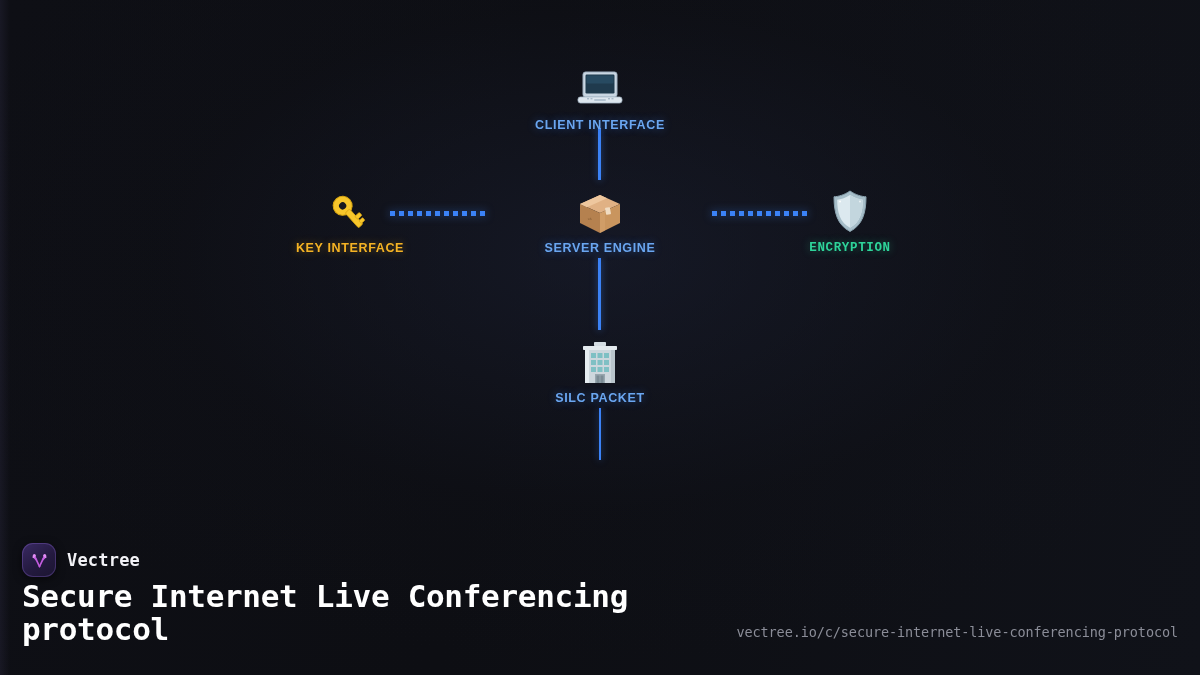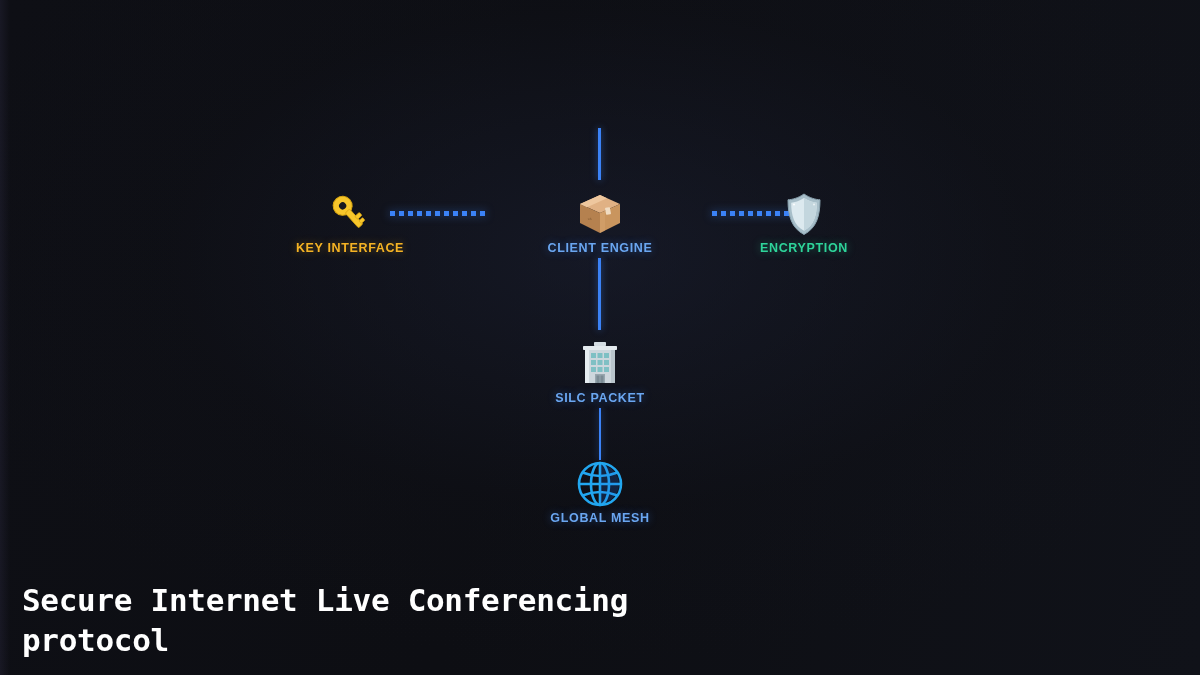--- a/index.html
+++ b/index.html
@@ -115,21 +115,21 @@
     letter-spacing: 0.2px;
   }
   .headline {
     position: absolute;
     left: 22px;
     top: 580px;
     width: 690px;
     font-family: "DejaVu Sans Mono", "Liberation Mono", monospace;
     font-size: 31px;
     font-weight: bold;
-    line-height: 40px;
+    line-height: 33px;
     color: #ffffff;
     letter-spacing: -0.3px;
   }
   .urlbar {
     position: absolute;
     right: 22px;
     top: 624px;
     font-family: "DejaVu Sans Mono", "Liberation Mono", monospace;
     font-size: 13.5px;
     color: #8b8d98;
@@ -143,20 +143,38 @@
 <div id="stage">
 
   <div class="diagram">
 
     <div class="vline" style="left:598px; top:128px; width:3px; height:52px;"></div>
     <div class="vline" style="left:598px; top:258px; width:3px; height:72px;"></div>
     <div class="vline" style="left:598.5px; top:408px; width:2px; height:52px;"></div>
     <div class="dashline" style="left:390px; top:211px; width:99px;"></div>
     <div class="dashline" style="left:712px; top:211px; width:96px;"></div>
 
+    <div class="node" style="left:600px; top:62px;">
+      <span class="glyph">
+        <svg width="52" height="50" viewBox="0 0 52 50">
+          <rect x="9" y="6" width="34" height="25" rx="2.5" fill="#c9d6e2" stroke="#9fb0c0" stroke-width="1"></rect>
+          <rect x="11.5" y="8.5" width="29" height="19" rx="1.2" fill="#1f3a4d"></rect>
+          <rect x="12.5" y="9.5" width="27" height="8" rx="1" fill="#2b5068" opacity="0.75"></rect>
+          <rect x="4" y="31" width="44" height="6" rx="2.4" fill="#dde6ee" stroke="#a9bac9" stroke-width="0.8"></rect>
+          <rect x="20" y="33" width="12" height="2" rx="1" fill="#b3c3d1"></rect>
+          <g fill="#a9bac9">
+            <rect x="13" y="32" width="2" height="1.4"></rect>
+              <rect x="16.5" y="32" width="2" height="1.4"></rect>
+            <rect x="34" y="32" width="2" height="1.4"></rect>
+              <rect x="37.5" y="32" width="2" height="1.4"></rect>
+          </g>
+        </svg>
+      </span>
+      <div class="nlabel">CLIENT INTERFACE</div>
+    </div>
 
     <div class="node accent-gold" style="left:350px; top:185px;">
       <span class="glyph">
         <svg width="50" height="48" viewBox="0 0 50 48">
           <g transform="rotate(-42 25 24)">
             <circle cx="25" cy="13" r="9.5" fill="#f7c62b" stroke="#d8a510" stroke-width="1"></circle>
             <circle cx="25" cy="13" r="3.6" fill="#171820"></circle>
             <rect x="22" y="20" width="6" height="20" rx="1.4" fill="#f7c62b" stroke="#d8a510" stroke-width="0.8"></rect>
             <rect x="27" y="29" width="6" height="4" rx="1" fill="#f7c62b" stroke="#d8a510" stroke-width="0.7"></rect>
             <rect x="27" y="35" width="5" height="3.6" rx="1" fill="#f7c62b" stroke="#d8a510" stroke-width="0.7"></rect>
@@ -171,24 +189,24 @@
         <svg width="52" height="50" viewBox="0 0 52 50">
           <path d="M26 6 L46 15 L26 24 L6 15 Z" fill="#e0b184"></path>
           <path d="M6 15 L26 24 L26 44 L6 34 Z" fill="#b5814f"></path>
           <path d="M46 15 L26 24 L26 44 L46 34 Z" fill="#c9955e"></path>
           <path d="M26 6 L33 9.2 L13 18.3 L6 15 Z" fill="#eec79e"></path>
           <path d="M26 24 L26 44 L31 41.5 L31 21.8 Z" fill="#d6a46e" opacity="0.6"></path>
           <rect x="31.5" y="18.5" width="5" height="7" rx="0.8" fill="#f0dcc2" transform="rotate(-10 34 22)"></rect>
           <text x="13.5" y="31" font-family="DejaVu Sans Mono, monospace" font-size="5" fill="#7c5630" opacity="0.8">ᵾᵵ</text>
         </svg>
       </span>
-      <div class="nlabel">CLIENT ENGINE</div>
-    </div>
-
-    <div class="node accent-green" style="left:804px; top:185px;">
+      <div class="nlabel">SERVER ENGINE</div>
+    </div>
+
+    <div class="node accent-green" style="left:850px; top:185px;font-family:Liberation Mono, monospace;">
       <span class="glyph">
         <svg width="46" height="48" viewBox="0 0 46 48">
           <path d="M23 4 C17 8.2 11 9.6 7 9.8 C7 26 10.5 38 23 44.5 C35.5 38 39 26 39 9.8 C35 9.6 29 8.2 23 4 Z" fill="#a7bec9" stroke="#8ba4b1" stroke-width="1"></path>
           <path d="M23 8 C18.2 11.3 13.4 12.5 10.2 12.7 C10.2 25.6 13 35.3 23 40.7 C33 35.3 35.8 25.6 35.8 12.7 C32.6 12.5 27.8 11.3 23 8 Z" fill="#dce9ef"></path>
           <path d="M23 8 C23 8 23 40.7 23 40.7 C33 35.3 35.8 25.6 35.8 12.7 C32.6 12.5 27.8 11.3 23 8 Z" fill="#c3d6de"></path>
           <circle cx="13" cy="14.5" r="1.1" fill="#ffffff" opacity="0.85"></circle>
           <circle cx="33" cy="14.5" r="1.1" fill="#ffffff" opacity="0.6"></circle>
         </svg>
       </span>
       <div class="nlabel">ENCRYPTION</div>
@@ -214,36 +232,40 @@
               <rect x="29" y="28" width="5" height="5"></rect>
           </g>
           <rect x="20" y="35" width="10" height="9" fill="#97a6ae"></rect>
           <rect x="21.5" y="36.5" width="3" height="7.5" fill="#7b8b94"></rect>
           <rect x="25.5" y="36.5" width="3" height="7.5" fill="#7b8b94"></rect>
         </svg>
       </span>
       <div class="nlabel">SILC PACKET</div>
     </div>
 
-    <div class="node" style="left:600px; top:455px;">
-      <span class="glyph">
-        <svg class="globe-ico" width="52" height="50" viewBox="0 0 52 50">
-          <g fill="none" stroke="#22a7f0" stroke-width="2.6">
-            <circle cx="26" cy="25" r="21"></circle>
-            <ellipse cx="26" cy="25" rx="9" ry="21"></ellipse>
-            <line x1="5" y1="25" x2="47" y2="25"></line>
-            <path d="M8.5 13.5 Q26 20.5 43.5 13.5"></path>
-            <path d="M8.5 36.5 Q26 29.5 43.5 36.5"></path>
-            <line x1="26" y1="4" x2="26" y2="46"></line>
-          </g>
-          <path d="M26 6 a19 19 0 0 1 0 38 Z" fill="#1f6fe0" opacity="0.22"></path>
-        </svg>
-      </span>
-      <div class="nlabel">GLOBAL MESH</div>
-    </div>
 
   </div>
 
+  <div class="brandrow">
+    <div class="logo-badge">
+      <svg width="21" height="21" viewBox="0 0 21 21">
+        <g stroke="#c45ce0" stroke-width="1.7" fill="none" stroke-linecap="round">
+          <path d="M10.5 16.5 L5.6 6.2"></path>
+          <path d="M10.5 16.5 L15.4 6.2"></path>
+          <path d="M7.3 9.7 L5.0 7.4"></path>
+          <path d="M13.7 9.7 L16.0 7.4"></path>
+        </g>
+        <g fill="#e28ff5">
+          <circle cx="5.3" cy="5.6" r="1.5"></circle>
+          <circle cx="15.7" cy="5.6" r="1.5"></circle>
+          <circle cx="4.5" cy="7.0" r="1.1"></circle>
+          <circle cx="16.5" cy="7.0" r="1.1"></circle>
+        </g>
+      </svg>
+    </div>
+    <div class="brand-name">Vectree</div>
+  </div>
 
   <div class="headline">Secure Internet Live Conferencing protocol</div>
 
+  <div class="urlbar">vectree.io/c/secure-internet-live-conferencing-protocol</div>
 
 </div>
 
 </body></html>

